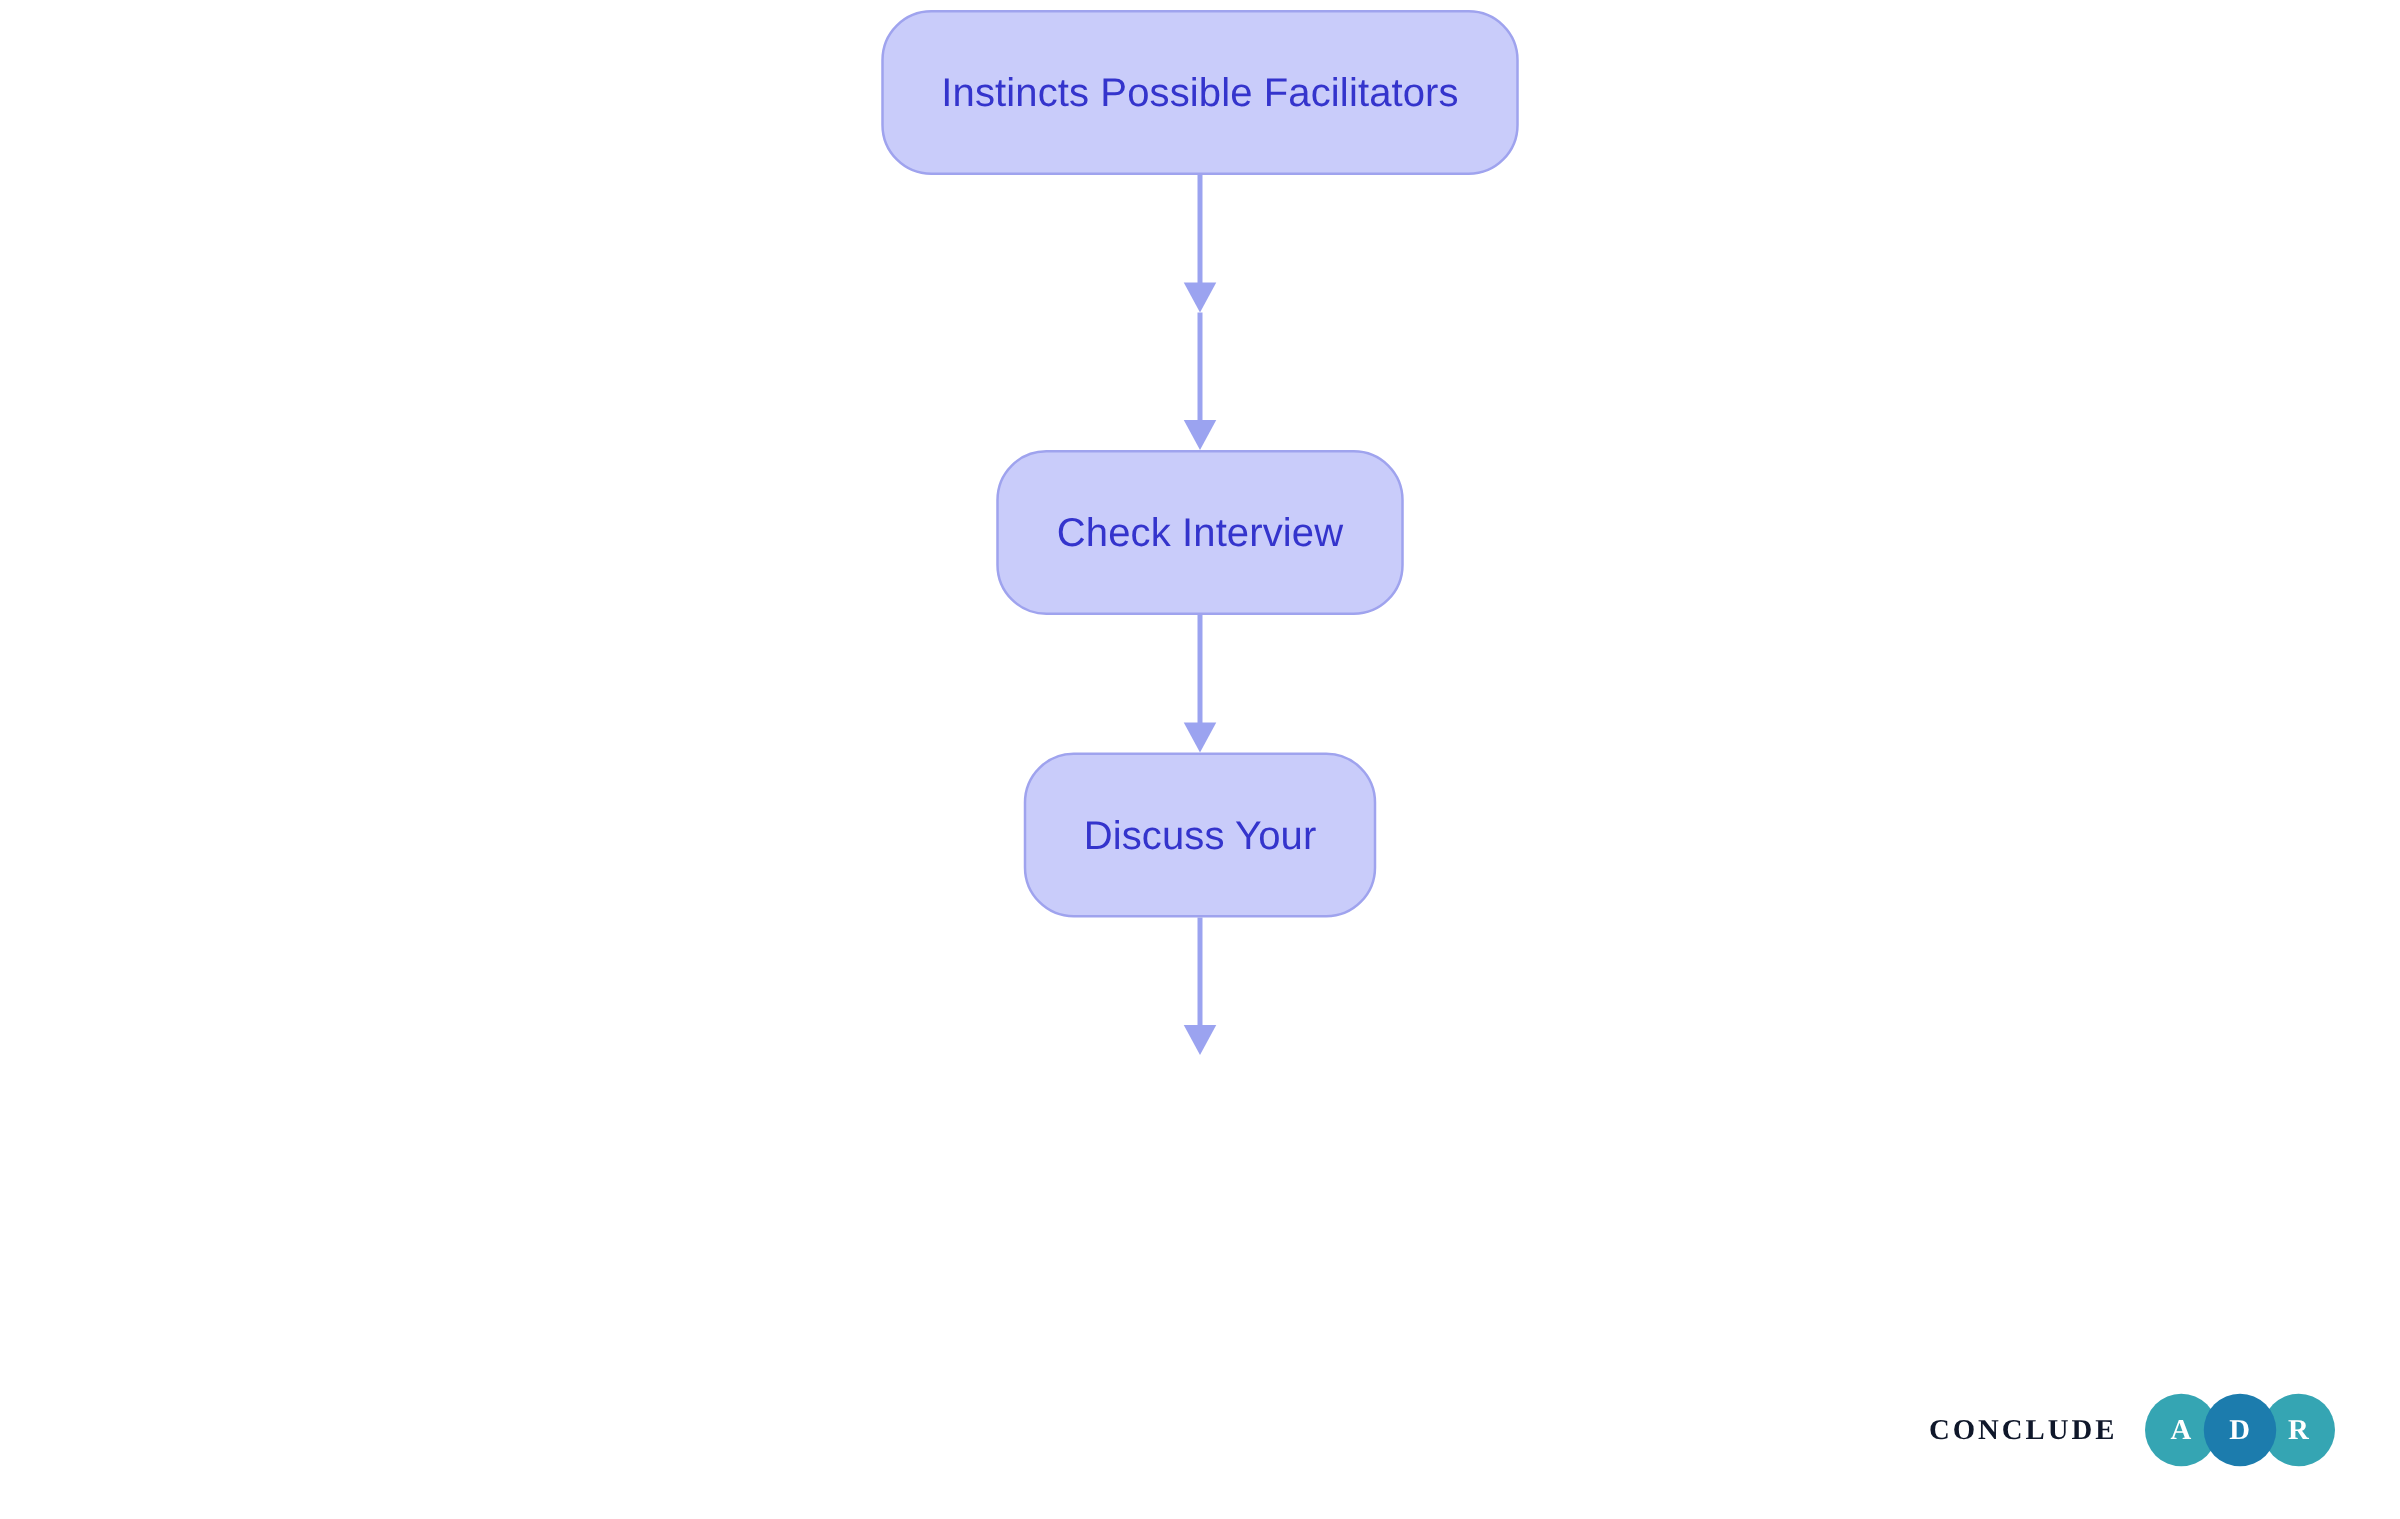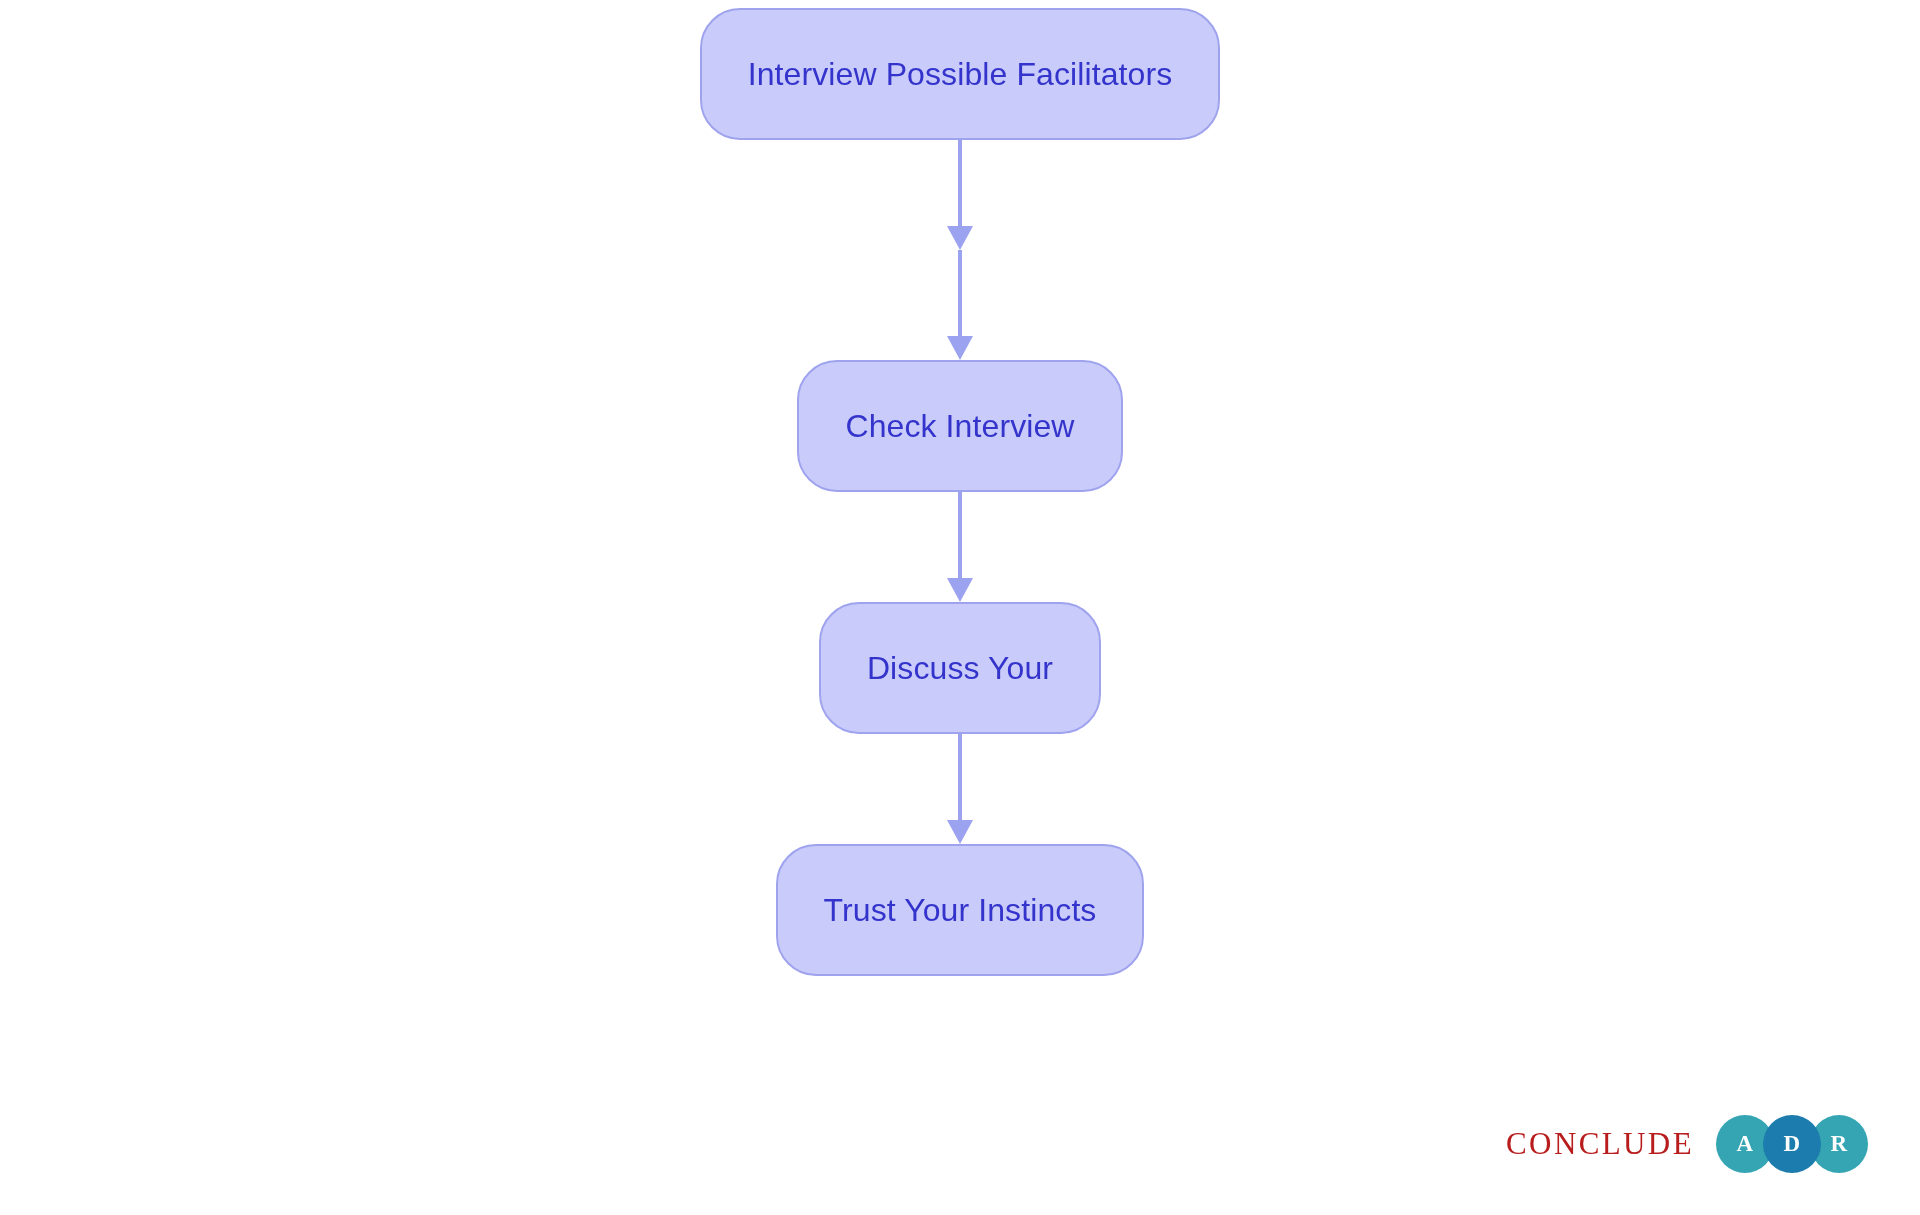--- a/index.html
+++ b/index.html
@@ -90,23 +90,23 @@
   .brand-logo {
     position: absolute;
     right: 52px;
     bottom: 42px;
     display: flex;
     align-items: center;
     gap: 22px;
   }
   .brand-wordmark {
     font-family: "Liberation Serif", serif;
-    font-size: 31px;
-    font-weight: 400;
-    color: #b91c1c;
+    font-size: 23px;
+    font-weight: 700;
+    color: #0f172a;
     letter-spacing: 2.4px;
   }
   .brand-circles {
     display: flex;
     align-items: center;
     position: relative;
     height: 58px;
   }
   .brand-circle {
     width: 58px;
@@ -129,21 +129,21 @@
   .brand-circle.c-r { background: #35a5b3; z-index: 2; }
 </style>
 </head>
 <body>
 
 <div id="flowchart-canvas">
 
   <div class="flow-column" style="top: 8px;">
 
     <div class="flow-node">
-      <span class="node-label">Interview Possible Facilitators</span>
+      <span class="node-label">Instincts Possible Facilitators</span>
     </div>
 
     <div class="flow-connector">
       <span class="connector-stem"></span>
       <span class="connector-head"></span>
     </div>
 
 
     <div class="flow-connector">
       <span class="connector-stem"></span>
@@ -161,23 +161,20 @@
 
     <div class="flow-node">
       <span class="node-label">Discuss Your</span>
     </div>
 
     <div class="flow-connector">
       <span class="connector-stem"></span>
       <span class="connector-head"></span>
     </div>
 
-    <div class="flow-node">
-      <span class="node-label">Trust Your Instincts</span>
-    </div>
 
   </div>
 
   <div class="brand-logo">
     <span class="brand-wordmark">CONCLUDE</span>
     <span class="brand-circles">
       <span class="brand-circle c-a">A</span>
       <span class="brand-circle c-d">D</span>
       <span class="brand-circle c-r">R</span>
     </span>

